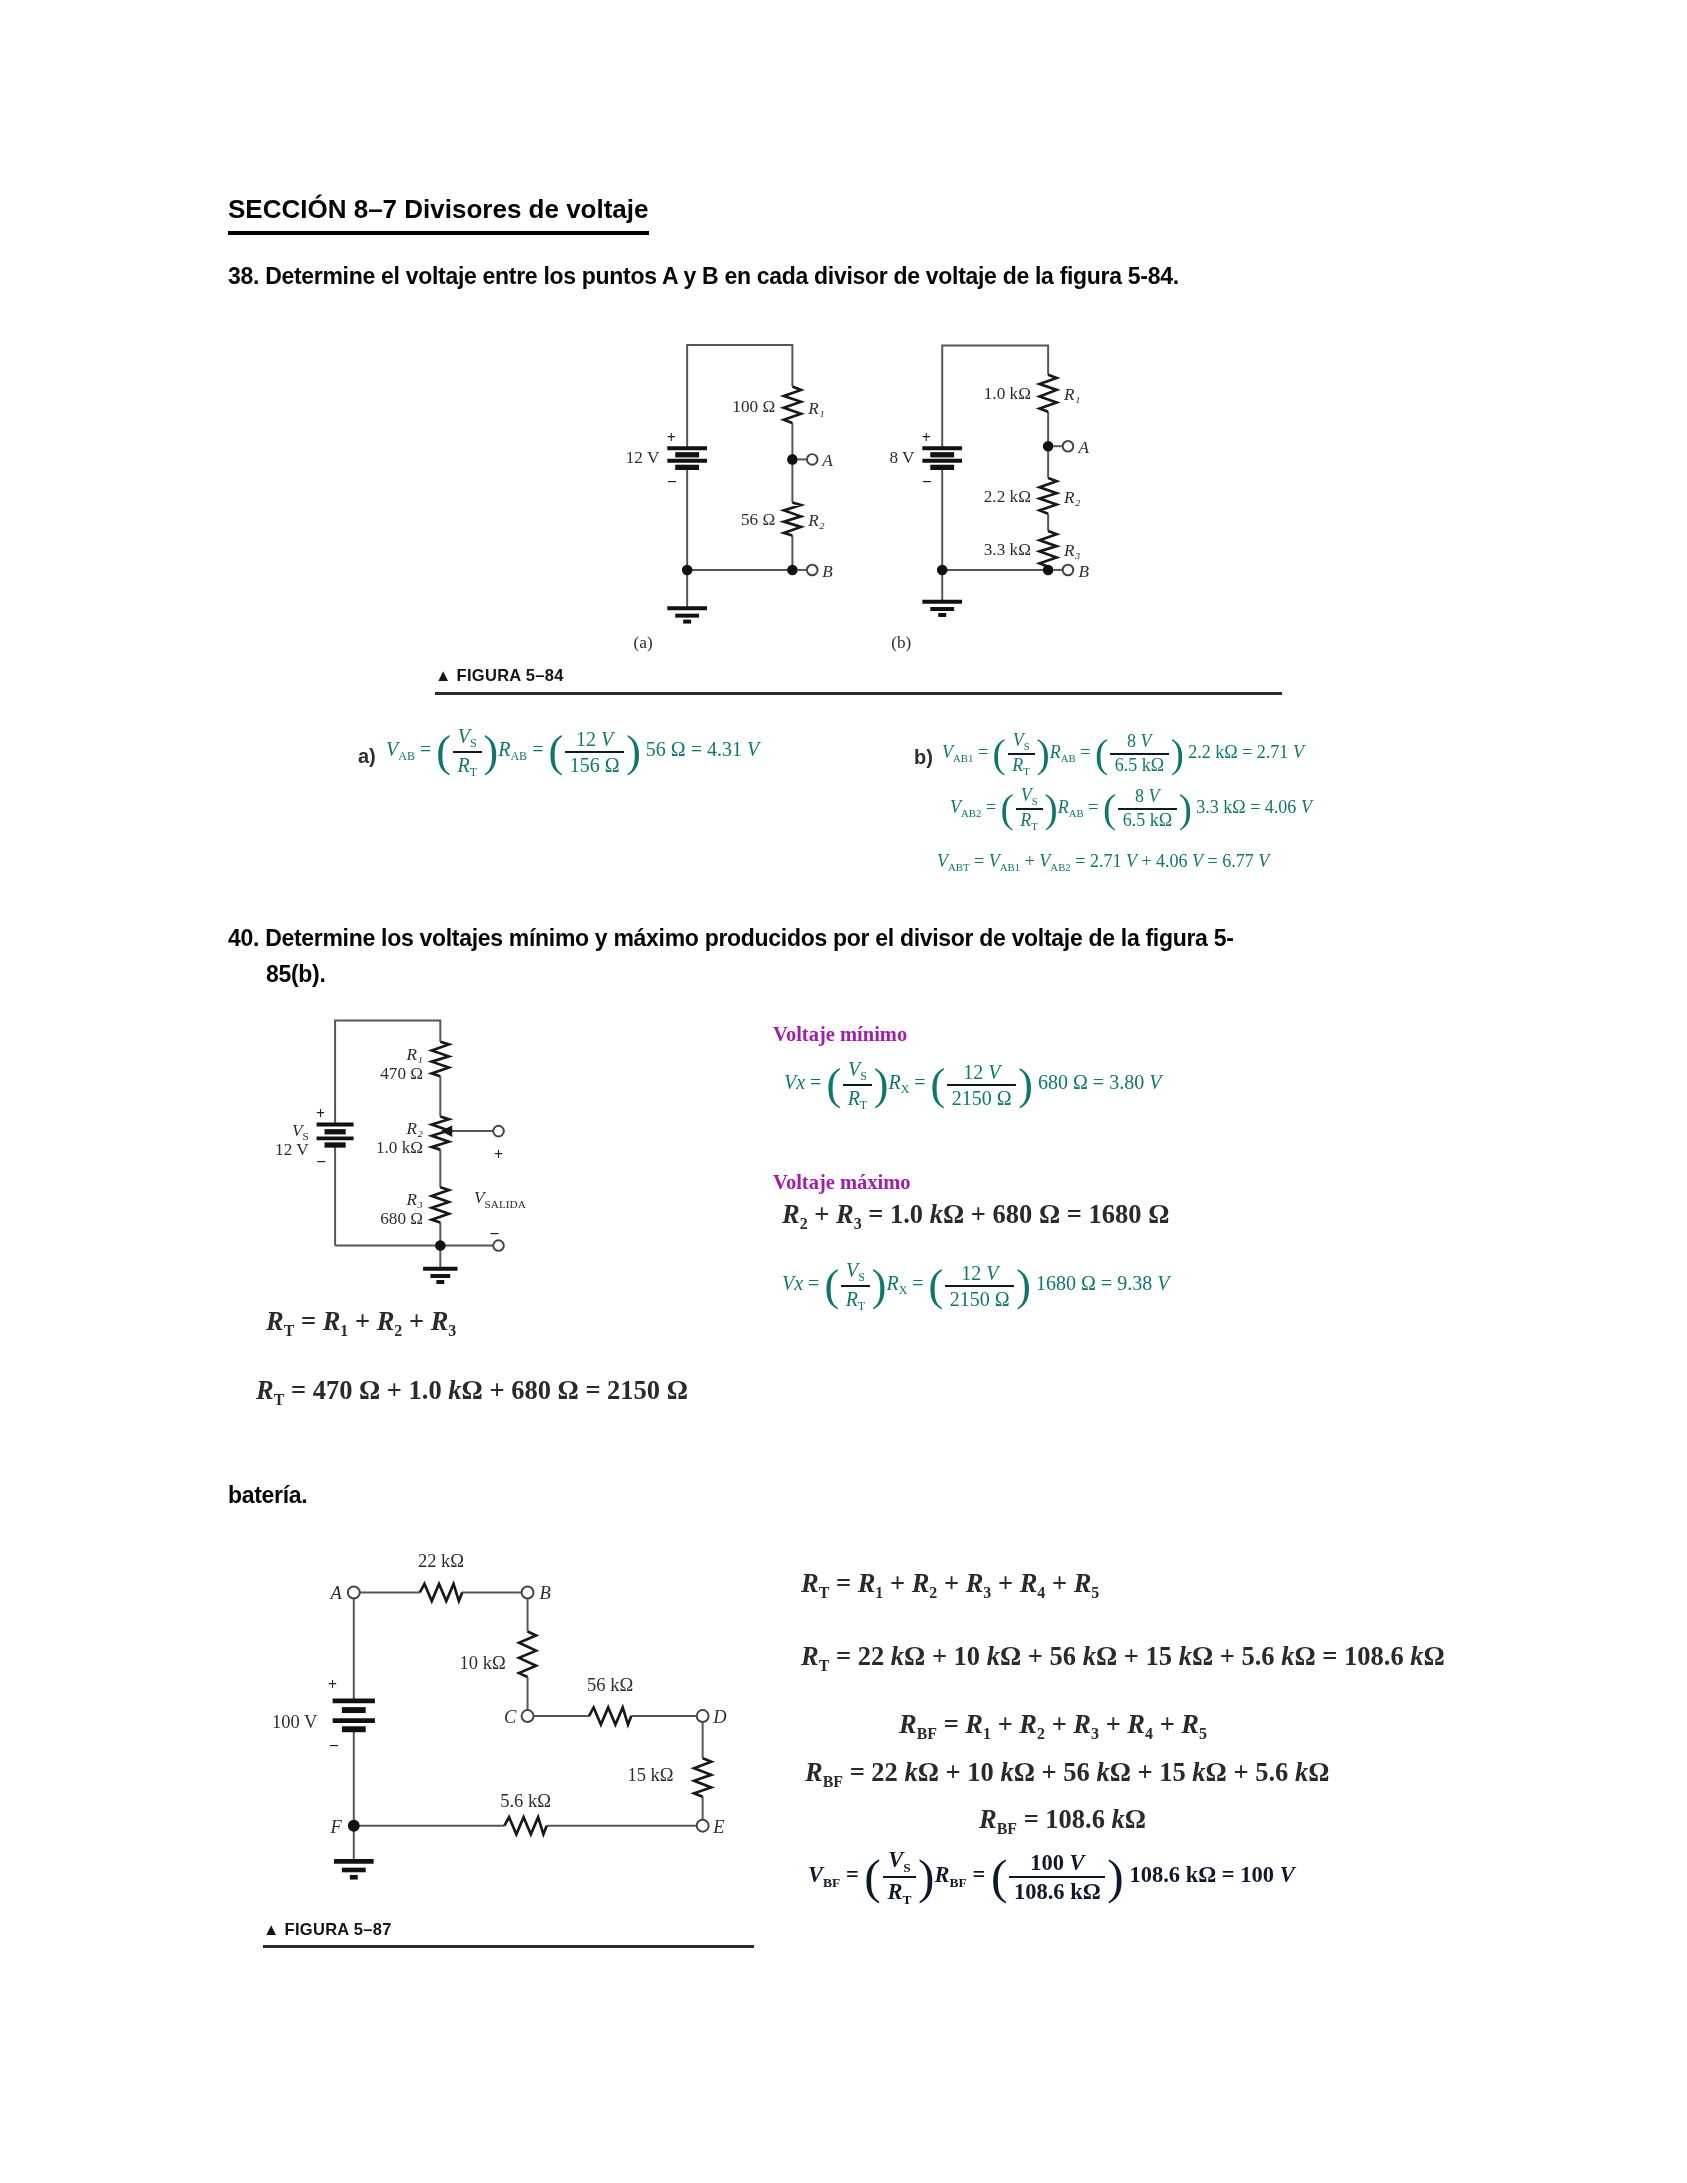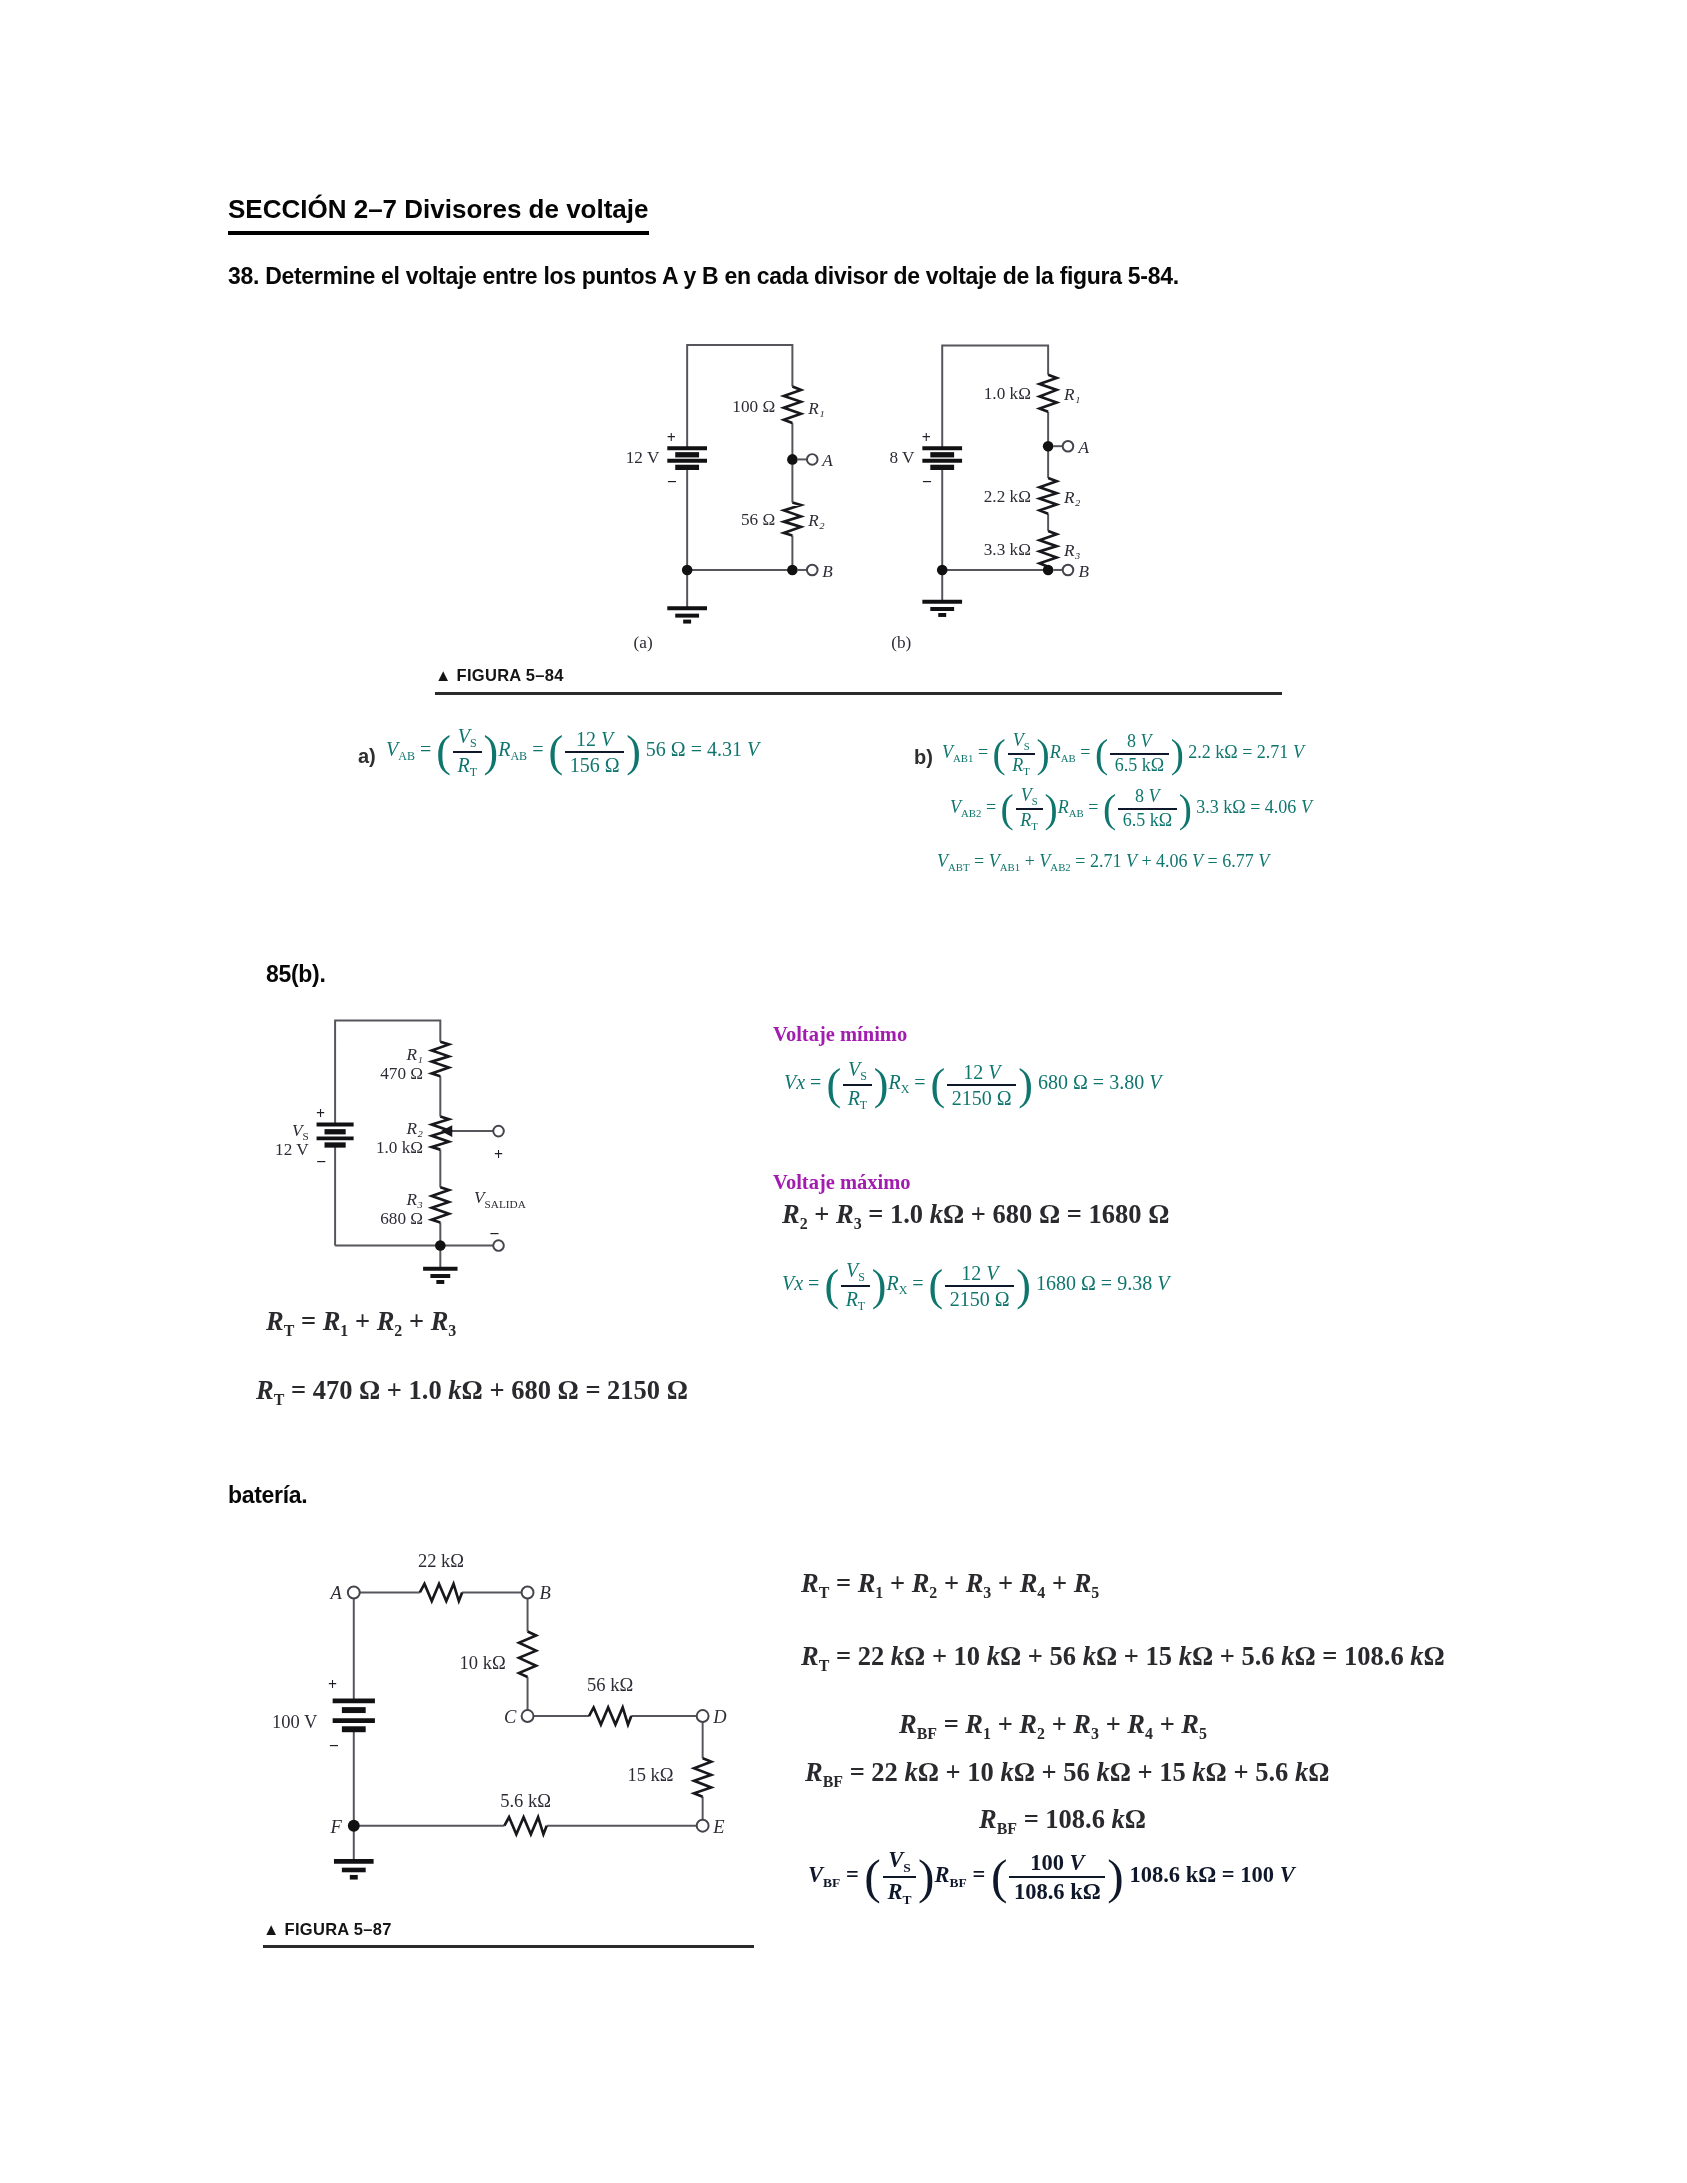--- a/index.html
+++ b/index.html
@@ -32,21 +32,21 @@
   .csub{font-size:17px;font-style:normal;}
   .cbig{font-size:28px;}
   .csign{font-family:"Liberation Serif",serif;font-size:24px;font-weight:bold;fill:#1f1f28;}
   svg{overflow:visible;}
 </style>
 </head>
 <body>
 
 <div class="page">
 
-  <div class="abs title" style="left:228px;top:194px;">SECCIÓN 2–7 Divisores de voltaje</div>
+  <div class="abs title" style="left:228px;top:194px;">SECCIÓN 8–7 Divisores de voltaje</div>
 
   <div class="abs prob" style="left:228px;top:263px;">38. Determine el voltaje entre los puntos A y B en cada divisor de voltaje de la figura 5-84.</div>
 
   <svg class="abs" style="left:615px;top:329px;" width="278" height="331" viewBox="0 0 420 500">
     <g stroke="#55555c" stroke-width="3" fill="none">
       <path d="M109,180 V24 H268 V87"></path>
       <path d="M268,142 V262"></path>
       <path d="M268,312 V364"></path>
       <path d="M109,209 V364"></path>
       <path d="M109,364 H268"></path>
@@ -136,20 +136,21 @@
   <div class="abs fig-cap" style="left:435px;top:666px;">▲ FIGURA 5–84</div>
   <div class="abs cap-rule" style="left:435px;top:692px;width:847px;"></div>
 
   <div class="abs eq-label" style="left:358px;top:745px;">a)</div>
   <div class="abs eq eq-a" style="left:386px;top:724px;"><span><span class="it">V</span><span class="sb">AB</span></span><span class="rm"> = </span><span class="par">(</span><span class="frac"><span class="num"><span><span class="it">V</span><span class="sb">S</span></span></span><span class="den"><span><span class="it">R</span><span class="sb">T</span></span></span></span><span class="par">)</span><span><span class="it">R</span><span class="sb">AB</span></span><span class="rm"> = </span><span class="par">(</span><span class="frac"><span class="num"><span class="rm">12 </span><span class="it">V</span></span><span class="den"><span class="rm">156 Ω</span></span></span><span class="par">)</span><span class="rm"> 56 Ω = 4.31 </span><span class="it">V</span></div>
   <div class="abs eq-label" style="left:914px;top:746px;">b)</div>
   <div class="abs eq eq-sm" style="left:942px;top:730px;"><span><span class="it">V</span><span class="sb">AB1</span></span><span class="rm"> = </span><span class="par">(</span><span class="frac"><span class="num"><span><span class="it">V</span><span class="sb">S</span></span></span><span class="den"><span><span class="it">R</span><span class="sb">T</span></span></span></span><span class="par">)</span><span><span class="it">R</span><span class="sb">AB</span></span><span class="rm"> = </span><span class="par">(</span><span class="frac"><span class="num"><span class="rm">8 </span><span class="it">V</span></span><span class="den"><span class="rm">6.5 kΩ</span></span></span><span class="par">)</span><span class="rm"> 2.2 kΩ = 2.71 </span><span class="it">V</span></div>
   <div class="abs eq eq-sm" style="left:950px;top:785px;"><span><span class="it">V</span><span class="sb">AB2</span></span><span class="rm"> = </span><span class="par">(</span><span class="frac"><span class="num"><span><span class="it">V</span><span class="sb">S</span></span></span><span class="den"><span><span class="it">R</span><span class="sb">T</span></span></span></span><span class="par">)</span><span><span class="it">R</span><span class="sb">AB</span></span><span class="rm"> = </span><span class="par">(</span><span class="frac"><span class="num"><span class="rm">8 </span><span class="it">V</span></span><span class="den"><span class="rm">6.5 kΩ</span></span></span><span class="par">)</span><span class="rm"> 3.3 kΩ = 4.06 </span><span class="it">V</span></div>
   <div class="abs eq eq-sm" style="left:937px;top:851px;"><span><span class="it">V</span><span class="sb">ABT</span></span><span class="rm"> = </span><span><span class="it">V</span><span class="sb">AB1</span></span><span class="rm"> + </span><span><span class="it">V</span><span class="sb">AB2</span></span><span class="rm"> = 2.71 </span><span class="it">V</span><span class="rm"> + 4.06 </span><span class="it">V</span><span class="rm"> = 6.77 </span><span class="it">V</span></div>
 
+  <div class="abs prob" style="left:228px;top:925px;">40. Determine los voltajes mínimo y máximo producidos por el divisor de voltaje de la figura 5-</div>
   <div class="abs prob" style="left:220px;top:961px;margin-left:46px;">85(b).</div>
 
   <svg class="abs" style="left:278px;top:1012px;" width="318" height="311" viewBox="0 0 480 470">
     <g stroke="#55555c" stroke-width="3" fill="none">
       <path d="M86,170 V13 H245 V45"></path>
       <path d="M245,97 V158"></path>
       <path d="M245,208 V265"></path>
       <path d="M245,318 V353"></path>
       <path d="M86,201 V353"></path>
       <path d="M86,353 H325"></path>

